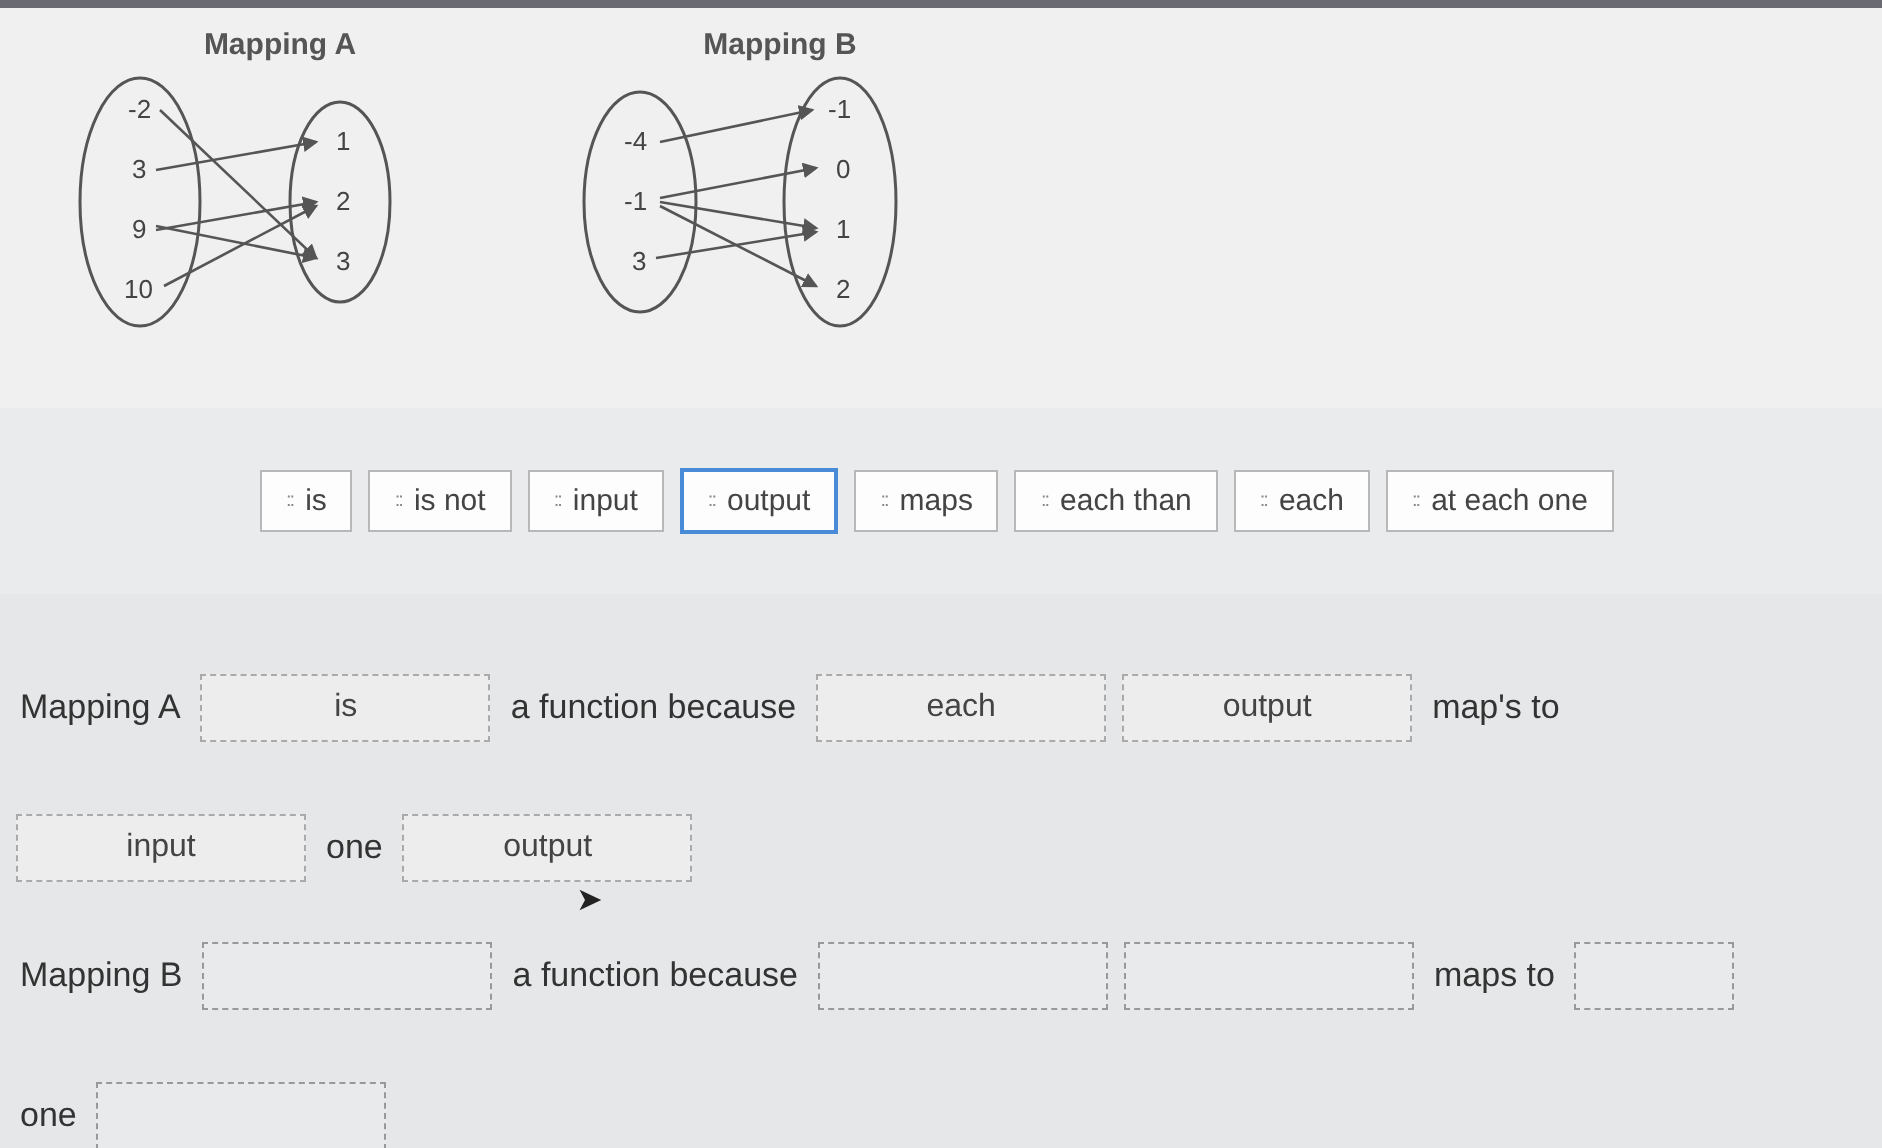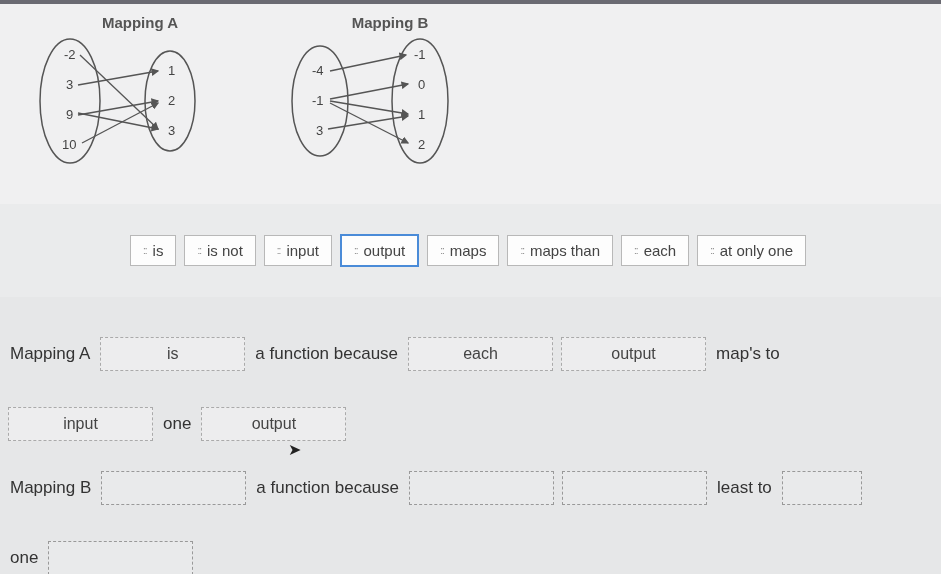--- a/index.html
+++ b/index.html
@@ -168,29 +168,29 @@
   <div class="tile selected">
       <span class="grip">::</span>
       <span>output</span>
     </div>
   <div class="tile">
       <span class="grip">::</span>
       <span>maps</span>
     </div>
   <div class="tile">
       <span class="grip">::</span>
-      <span>maps than</span>
+      <span>each than</span>
     </div>
   <div class="tile">
       <span class="grip">::</span>
       <span>each</span>
     </div>
   <div class="tile">
       <span class="grip">::</span>
-      <span>at only one</span>
+      <span>at each one</span>
     </div>
 </div>
 
 <div class="sentences">
 
   <div class="sentence-row">
     <span class="static-text">Mapping A</span>
     <div class="drop-slot filled wide">is</div>
     <span class="static-text">a function because</span>
     <div class="drop-slot filled wide">each</div>
@@ -201,21 +201,21 @@
     <span class="static-text">one</span>
     <div class="drop-slot filled wide">output</div>
   </div>
 
   <div class="sentence-row" style="margin-top:30px;">
     <span class="static-text">Mapping B</span>
     <div class="drop-slot empty wide"></div>
     <span class="static-text">a function because</span>
     <div class="drop-slot empty wide"></div>
     <div class="drop-slot empty wide"></div>
-    <span class="static-text">least to</span>
+    <span class="static-text">maps to</span>
     <div class="drop-slot empty xnarrow"></div>
     <div style="flex-basis:100%; height:0;"></div>
     <span class="static-text">one</span>
     <div class="drop-slot empty wide"></div>
   </div>
 
 </div>
 
 <div class="cursor">➤</div>
 

